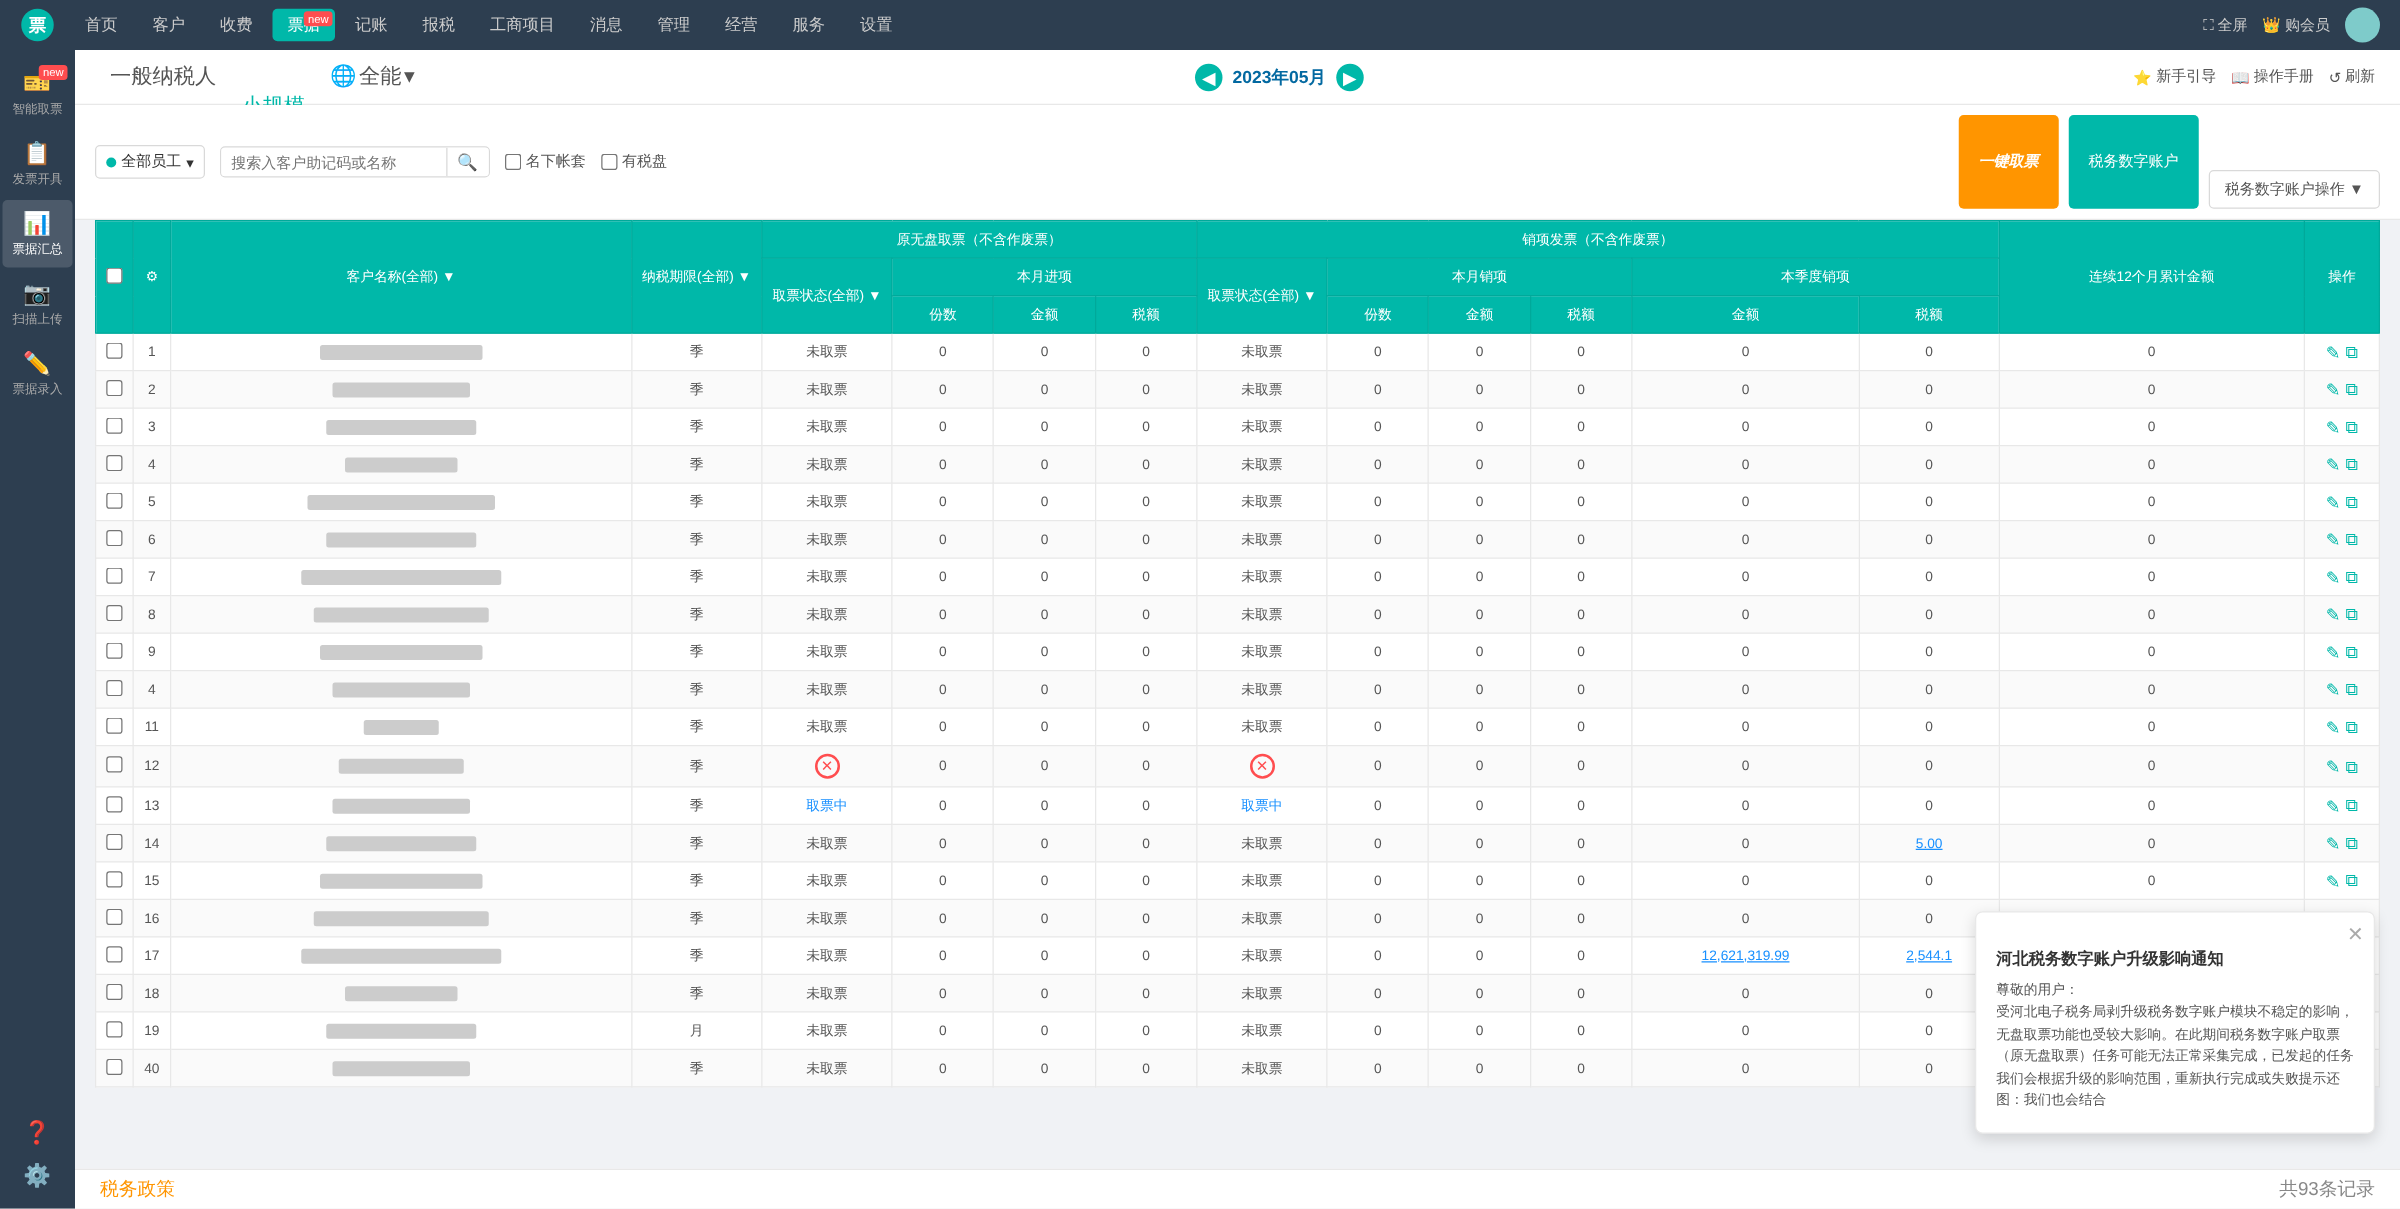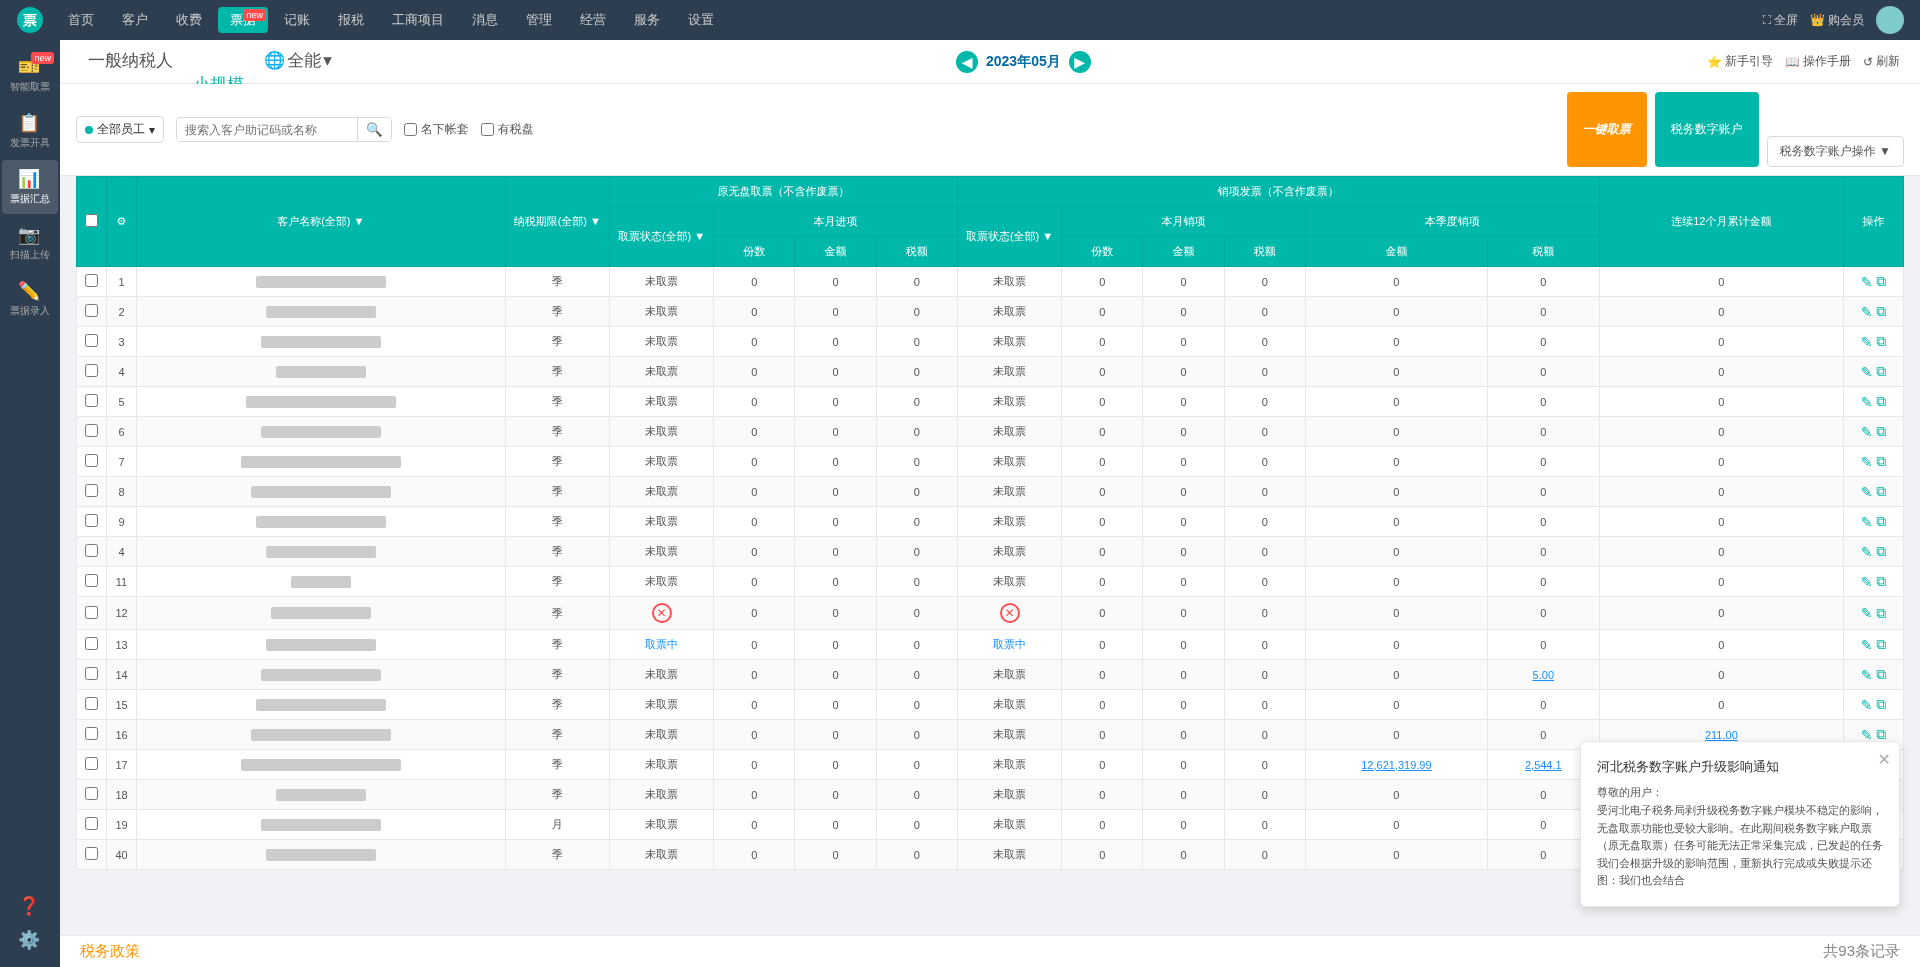--- a/index.html
+++ b/index.html
@@ -61,21 +61,21 @@
     .status-text { font-size: 11px; color: #555; }
     .status-taking { color: #1890ff; font-size: 11px; }
 
     .action-icons { display: flex; align-items: center; justify-content: center; gap: 4px; }
     .action-icon { color: #00b8a9; cursor: pointer; font-size: 14px; }
 
     .link-value { color: #1890ff; cursor: pointer; text-decoration: underline; }
 
     
     .notification-popup { position: fixed; right: 20px; bottom: 60px; width: 320px; background: #fff; border: 1px solid #e8e8e8; border-radius: 6px; box-shadow: 0 4px 12px rgba(0,0,0,0.15); padding: 16px; z-index: 100; }
-    .notification-popup .title { font-size: 13px; font-weight: normal; color: #333; margin-bottom: 8px; }
+    .notification-popup .title { font-size: 13px; font-weight: bold; color: #333; margin-bottom: 8px; margin-top: 12px; }
     .notification-popup .content { font-size: 11px; color: #555; line-height: 1.6; }
     .notification-popup .close-btn { position: absolute; top: 8px; right: 8px; cursor: pointer; color: #aaa; font-size: 16px; }
 
     
     .footer-bar { background: #fff; padding: 6px 20px; border-top: 1px solid #e8e8e8; font-size: 15px; color: #888; display: flex; align-items: center; gap: 8px; }
     .footer-bar .orange-link { color: #ff9500; cursor: pointer; }
 
     .filter-bar { background: #fff; padding: 8px 16px; display: flex; align-items: center; gap: 12px; border-bottom: 1px solid #e8e8e8; }
 
     .period-center { display: flex; align-items: center; justify-content: center; gap: 8px; flex: 1; }

